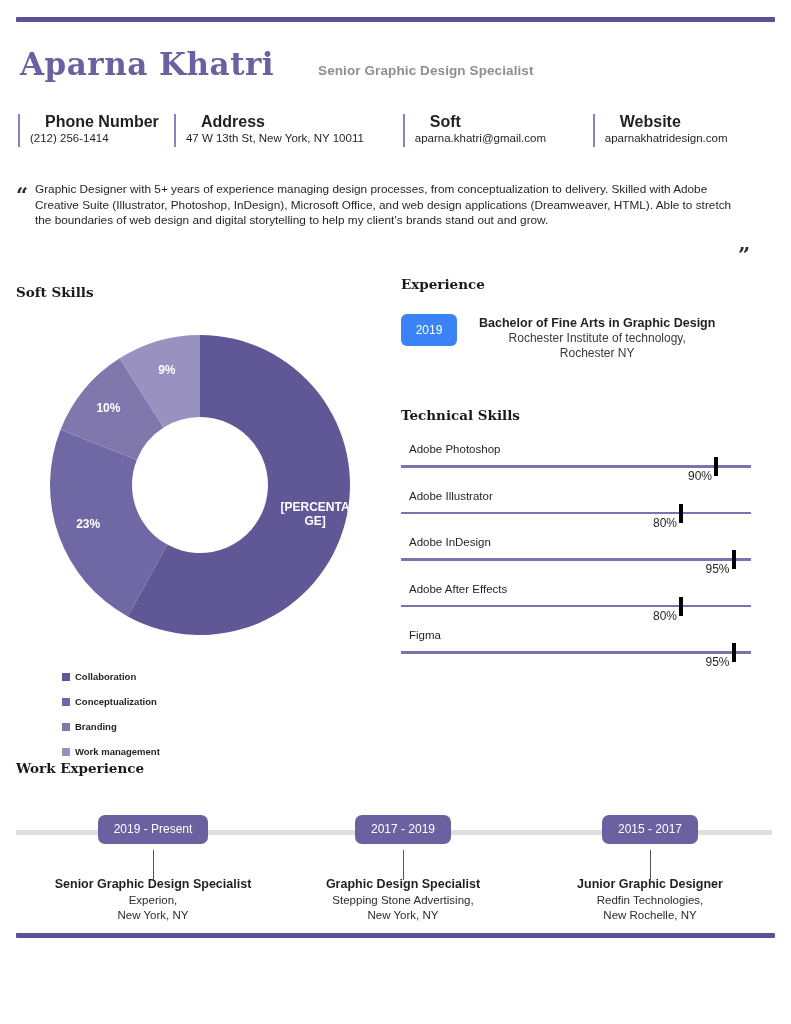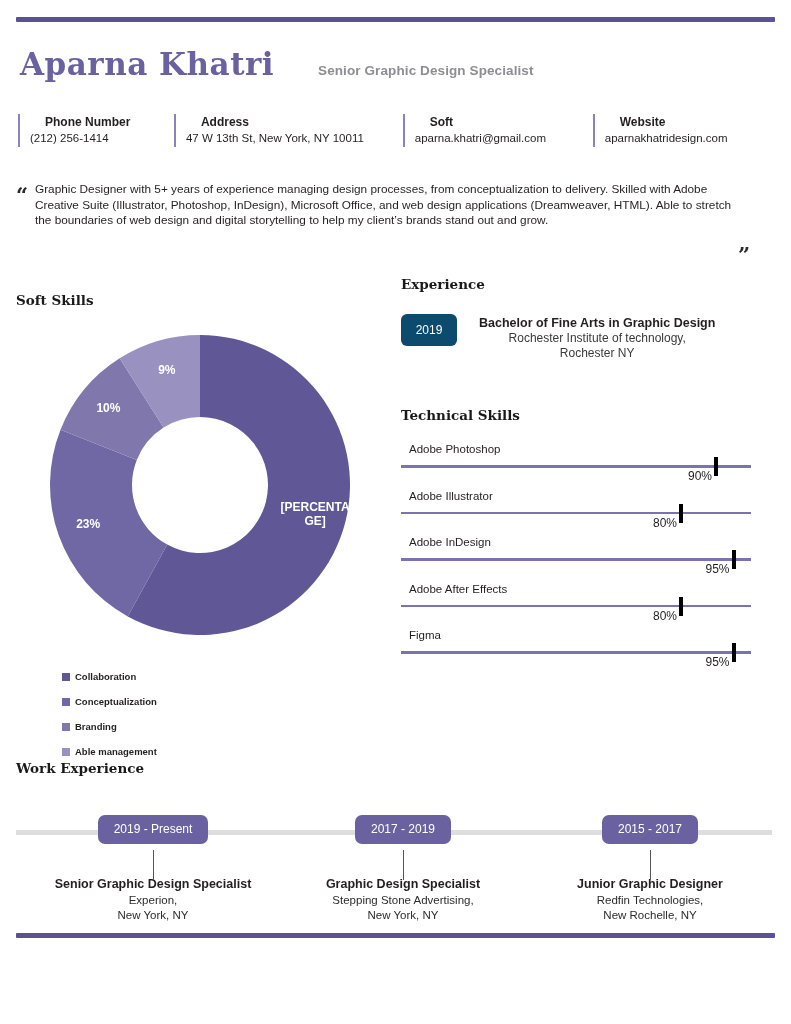--- a/index.html
+++ b/index.html
@@ -80,21 +80,21 @@
   .contact-item {
     border-left: 2px solid #8a82bd;
     padding-left: 10px;
     box-sizing: border-box;
   }
   .contact-item.c0 { width: 160px; }
   .contact-item.c1 { width: 235px; }
   .contact-item.c2 { width: 195px; }
   .contact-item.c3 { width: 185px; }
   .contact-label {
-    font-size: 12px;
+    font-size: 16px;
     font-weight: bold;
     color: #231f20;
     line-height: 16px;
     padding-left: 15px;
   }
   .contact-value {
     font-size: 11.5px;
     color: #231f20;
     line-height: 17px;
     white-space: nowrap;
@@ -136,21 +136,21 @@
   }
 
   
   .section-title {
     font-family: "DejaVu Serif", "Liberation Serif", serif;
     font-weight: bold;
     font-size: 13.5px;
     color: #1a1a1a;
     position: absolute;
   }
-  #t-soft   { left: 16px;  top: 292px; }
+  #t-soft   { left: 16px;  top: 284px; }
   #t-edu    { left: 401px; top: 276px; }
   #t-tech   { left: 401px; top: 407px; }
   #t-work   { left: 16px;  top: 760px; }
 
   
   .donut-wrap {
     position: absolute;
     left: 45px;
     top: 330px;
     width: 310px;
@@ -196,21 +196,21 @@
   .edu-entry {
     position: absolute;
     left: 401px;
     top: 314px;
     width: 380px;
     display: flex;
   }
   .edu-year {
     width: 56px;
     height: 32px;
-    background: #0c4a6e;
+    background: #3b82f6;
     border-radius: 6px;
     color: #ffffff;
     font-size: 12px;
     display: flex;
     align-items: center;
     justify-content: center;
     flex: 0 0 auto;
   }
   .edu-body {
     margin-left: 22px;
@@ -395,21 +395,21 @@
       <div class="legend-item">
         <span class="legend-swatch" style="background: rgb(111, 104, 164);"></span>
         <span class="legend-text">Conceptualization</span>
       </div>
       <div class="legend-item">
         <span class="legend-swatch" style="background: rgb(128, 120, 173);"></span>
         <span class="legend-text">Branding</span>
       </div>
       <div class="legend-item">
         <span class="legend-swatch" style="background: rgb(153, 146, 192);"></span>
-        <span class="legend-text">Able management</span>
+        <span class="legend-text">Work management</span>
       </div>
     </div>
 
   <div class="edu-entry">
     <div class="edu-year">2019</div>
     <div class="edu-body">
       <div class="edu-degree">Bachelor of Fine Arts in Graphic Design</div>
       <div class="edu-school">Rochester Institute of technology,
 Rochester NY</div>
     </div>

